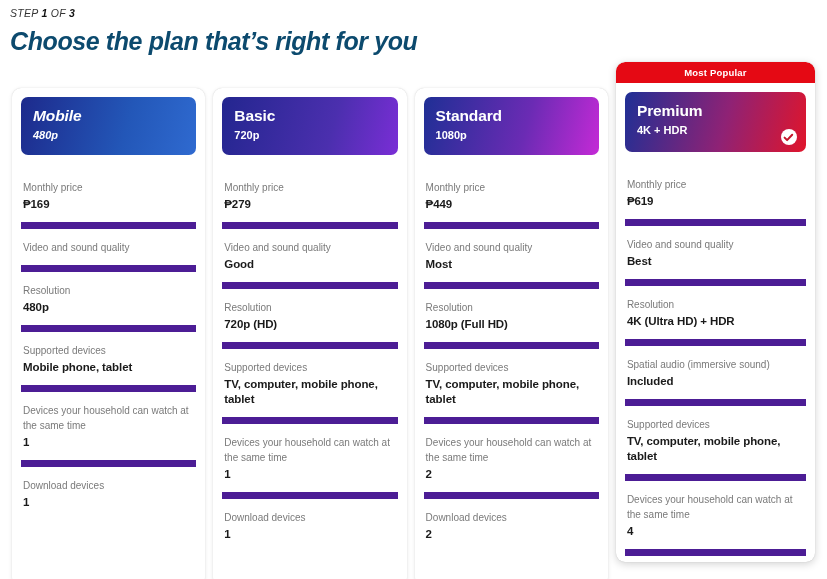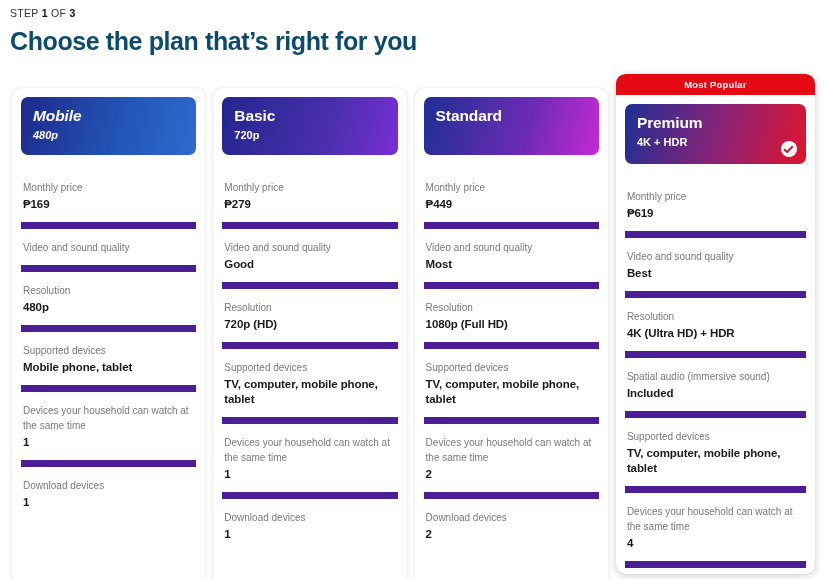--- a/index.html
+++ b/index.html
@@ -14,21 +14,21 @@
 
   .page {
     position: relative;
     width: 827px;
     height: 579px;
     background: #ffffff;
     padding: 0;
   }
 
   
-  .header { padding: 7px 0 0 10px; }
+  .header { padding: 7px 0 0 10px; font-style: italic; }
 
   .step-line {
     font-size: 10.5px;
     letter-spacing: 0.3px;
     color: #333333;
     font-weight: 400;
     text-transform: uppercase;
   }
   .step-line .num { font-weight: 700; color: #111111; }
 
@@ -65,21 +65,21 @@
     position: relative;
     background: #ffffff;
     border-radius: 9px;
     box-shadow: 0 1px 4px rgba(0,0,0,0.10), 0 0 1px rgba(0,0,0,0.18);
     height: 498px;
     margin-top: 26px;
     overflow: hidden;
   }
   .card-slot.premium .card {
     height: 500px;
-    margin-top: 12px;
+    margin-top: 0;
     box-shadow: 0 2px 8px rgba(0,0,0,0.18), 0 0 1px rgba(0,0,0,0.22);
   }
 
   
   .popular-banner {
     height: 21px;
     background: #e50914;
     border-radius: 9px 9px 0 0;
     display: flex;
     align-items: center;
@@ -241,20 +241,21 @@
             <div class="f-value">1</div>
           </div>
         </div>
       </div>
     </div>
 
     <div class="card-slot">
       <div class="card">
         <div class="plan-head standard">
           <div class="plan-name">Standard</div>
+          <div class="plan-sub">1080p</div>
         </div>
         <div class="features">
           <div class="feature first">
             <div class="f-label">Monthly price</div>
             <div class="f-value">₱449</div>
           </div>
           <div class="feature">
             <div class="f-label">Video and sound quality</div>
             <div class="f-value">Most</div>
           </div>

